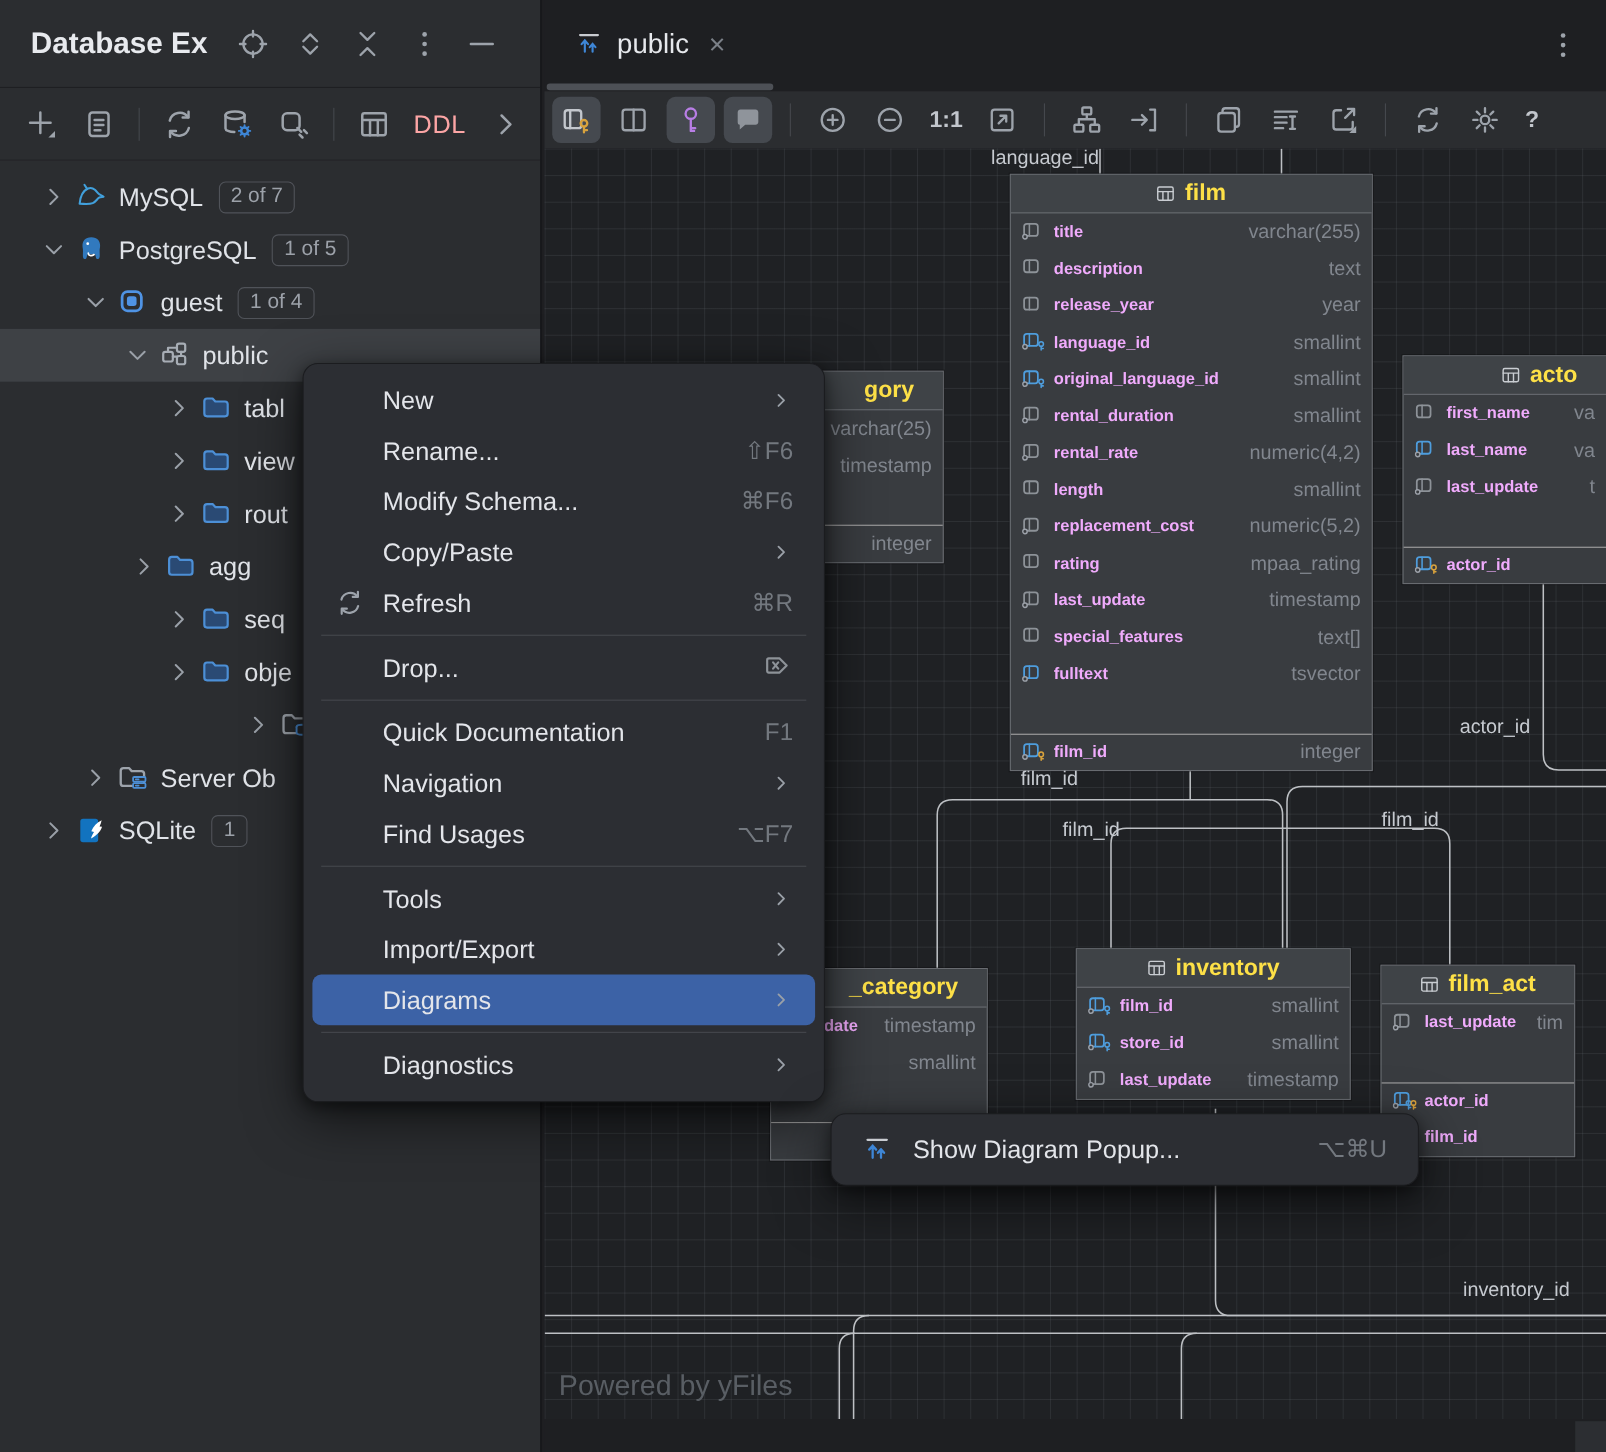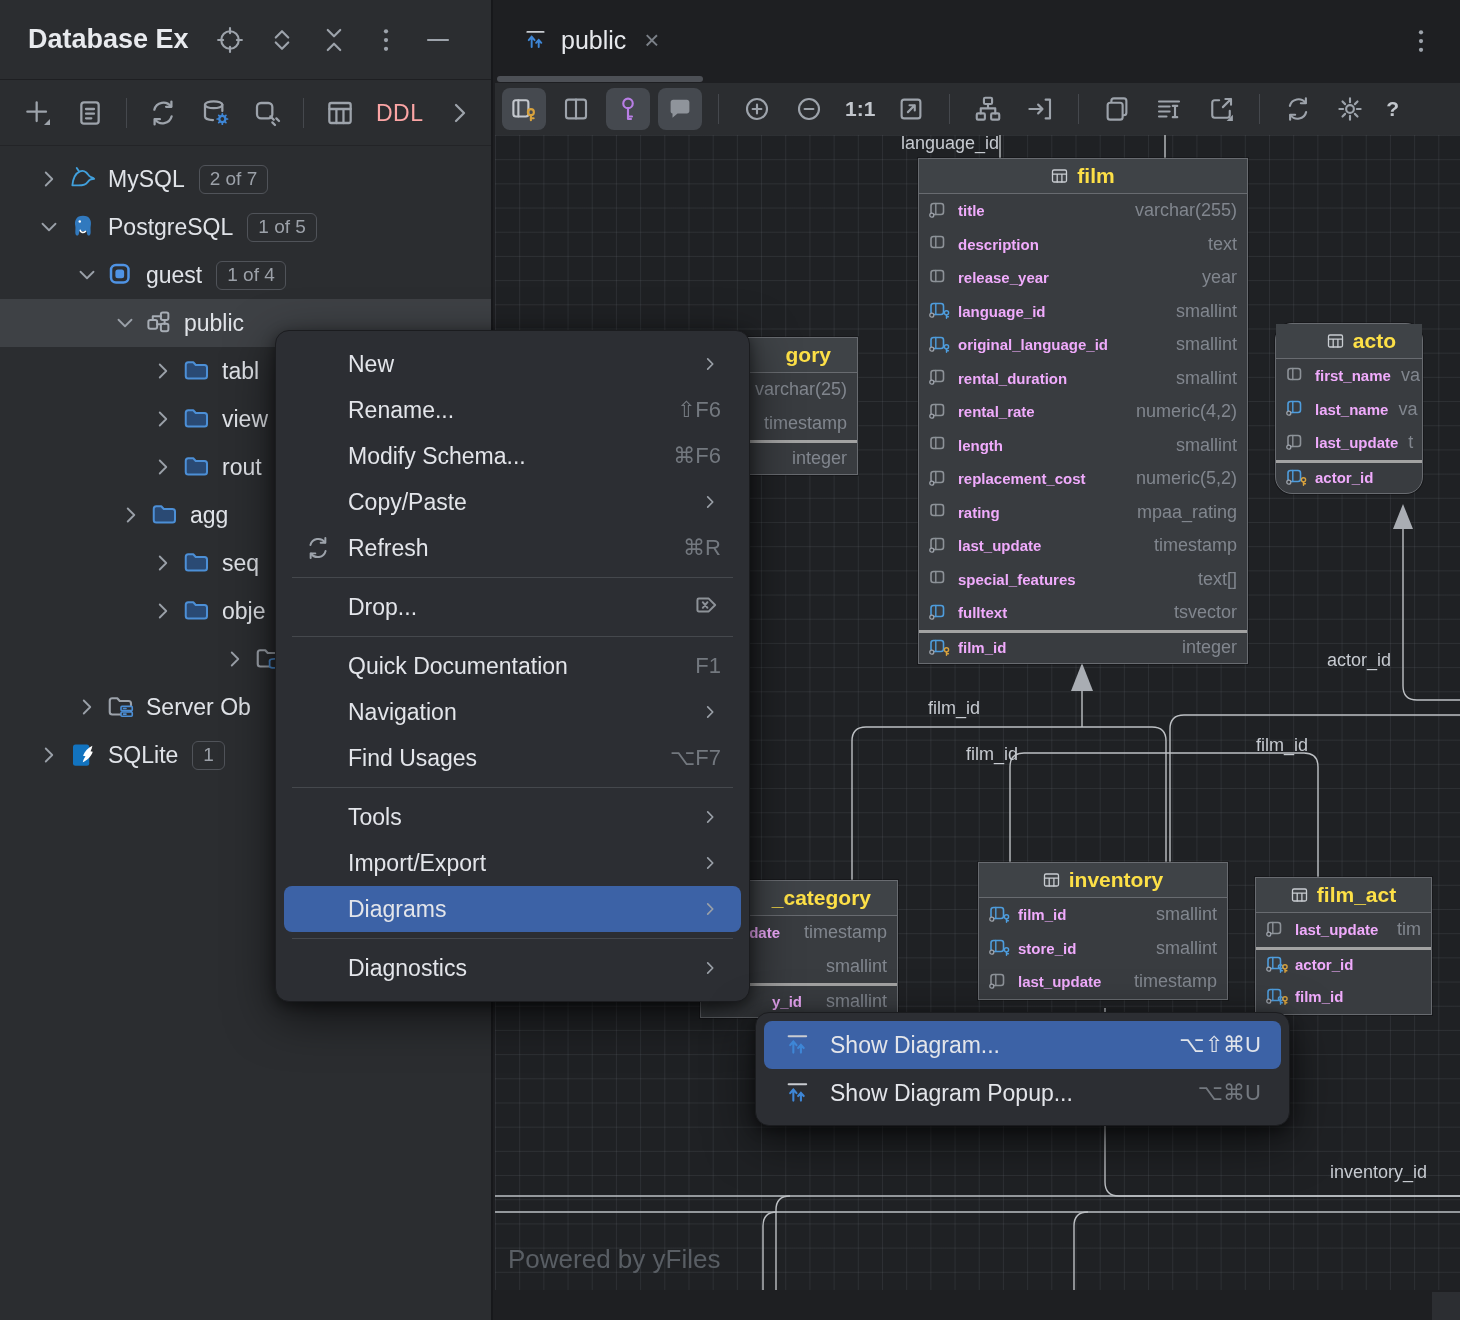--- a/index.html
+++ b/index.html
@@ -76,21 +76,21 @@
 
   
   .entity { position:absolute; background:#393c40; border:1px solid #686b70;
     box-shadow:0 0 0 1px rgba(0,0,0,.25); }
   .ent-header { height:35px; background:#3f4347; display:flex; align-items:center;
     justify-content:center; gap:9px; border-bottom:1px solid #686b70;
     font-size:21px; font-weight:bold; color:#fde047; }
   .ent-header.align-right { justify-content:flex-end; padding-right:26px; }
   .ent-header .icn { width:17px; height:17px; }
   .ent-row { height:33.5px; display:flex; align-items:center; padding:0 10px; }
-  .ent-row.sep { border-top:3px solid #a3a3a3; }
+  .ent-row.sep { border-top:1px solid #a3a3a3;margin-top:37px; }
   .ent-row .icn { width:22px; height:18px; flex:0 0 22px; margin-right:7px; }
   .ent-name { font-size:15px; font-weight:bold; color:#f0abfc; white-space:nowrap; }
   .ent-type { margin-left:auto; font-size:18px; color:#81868e; white-space:nowrap; padding-left:10px; }
   .ent-row.right-only { justify-content:flex-end; gap:14px; }
   .ent-row.right-only .ent-name { font-weight:bold; }
 
   
   .menu { position:absolute; background:#2c2e33; border:1px solid #1b1c1f; border-radius:14px;
     box-shadow:0 14px 48px rgba(0,0,0,.6), 0 4px 14px rgba(0,0,0,.45); padding:10px 0; z-index:50; }
   #context-menu { left:275px; top:330px; width:475px; }
@@ -721,21 +721,21 @@
                 <path d="M6.8 1.5V12.5" stroke="#4e9ddd" stroke-width="1.4"></path>
                 <circle cx="2.8" cy="13.2" r="2" fill="#393c40" stroke="#9da2aa" stroke-width="1.3"></circle>
                 <circle cx="17.5" cy="10.8" r="2.1" stroke="#d8a23d" stroke-width="1.4"></circle>
                 <path d="M17.5 12.9V16.2M17.5 14.8h1.9" stroke="#d8a23d" stroke-width="1.4"></path>
               </svg>
             </span>
             <span class="ent-name">film_id</span>
             <span class="ent-type">integer</span>
           </div>
         </div>
-        <div class="entity" style="left: 780px; top: 188px; width: 148px; border-radius: 17px;">
+        <div class="entity" style="left: 780px; top: 188px; width: 186px;">
           <div class="ent-header align-right">
             <span class="icn">
               <svg width="100%" height="100%" viewBox="0 0 17 17" fill="none" stroke="#9da3ab" stroke-width="1.7" stroke-linecap="round" stroke-linejoin="round">
                 <rect x="1.5" y="2" width="14" height="12" rx="1.5" stroke="#c9cdd2" stroke-width="1.3"></rect>
                 <path d="M1.5 6.2h14M6.2 6.2V14M10.9 6.2V14" stroke="#c9cdd2" stroke-width="1.3"></path>
               </svg>
             </span>
             <span>acto</span>
           </div>
           <div class="ent-row">
@@ -1064,43 +1064,28 @@
         <span class="mi-arrow">
           <svg width="22" height="22" viewBox="0 0 24 24" fill="none" stroke="#9aa0a8" stroke-width="1.8" stroke-linecap="round" stroke-linejoin="round">
             <path d="M9.5 6.5 15 12l-5.5 5.5"></path>
           </svg>
         </span>
       </span>
     </div>
   </div>
 
 <div class="menu" id="diagram-submenu">
-    <div class="menu-item highlighted">
+    <div class="menu-item">
       <span class="mi-gutter">
         <span class="icn">
           <svg width="100%" height="100%" viewBox="0 0 24 24" fill="none" stroke="#9da3ab" stroke-width="1.7" stroke-linecap="round" stroke-linejoin="round">
             <path d="M4 4.5h15" stroke="#c9ccd1" stroke-width="1.8"></path>
             <path d="M8 18.5V9m0 0-2.7 3.1M8 9l2.7 3.1" stroke="#3E86D6" stroke-width="1.8"></path>
             <path d="M14.5 18.5v-6.6m0 0-2.4 2.7m2.4-2.7 2.4 2.7" stroke="#3E86D6" stroke-width="1.8"></path>
           </svg>
         </span>
       </span>
-      <span class="mi-label">Show Diagram...</span>
-      <span class="mi-right">
-        <span class="mi-shortcut">⌥⇧⌘U</span>
-      </span>
-    </div>
-    <div class="menu-item">
-      <span class="mi-gutter">
-        <span class="icn">
-          <svg width="100%" height="100%" viewBox="0 0 24 24" fill="none" stroke="#9da3ab" stroke-width="1.7" stroke-linecap="round" stroke-linejoin="round">
-            <path d="M4 4.5h15" stroke="#c9ccd1" stroke-width="1.8"></path>
-            <path d="M8 18.5V9m0 0-2.7 3.1M8 9l2.7 3.1" stroke="#3E86D6" stroke-width="1.8"></path>
-            <path d="M14.5 18.5v-6.6m0 0-2.4 2.7m2.4-2.7 2.4 2.7" stroke="#3E86D6" stroke-width="1.8"></path>
-          </svg>
-        </span>
-      </span>
       <span class="mi-label">Show Diagram Popup...</span>
       <span class="mi-right">
         <span class="mi-shortcut">⌥⌘U</span>
       </span>
     </div>
   </div>
 
 </body></html>

